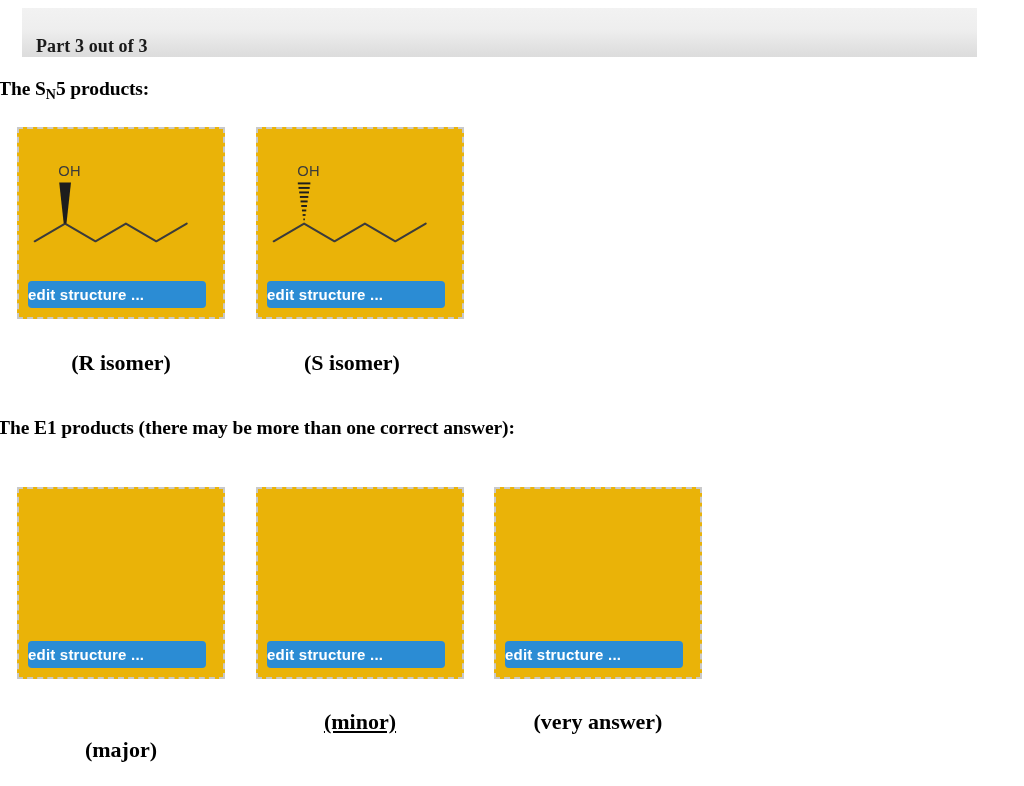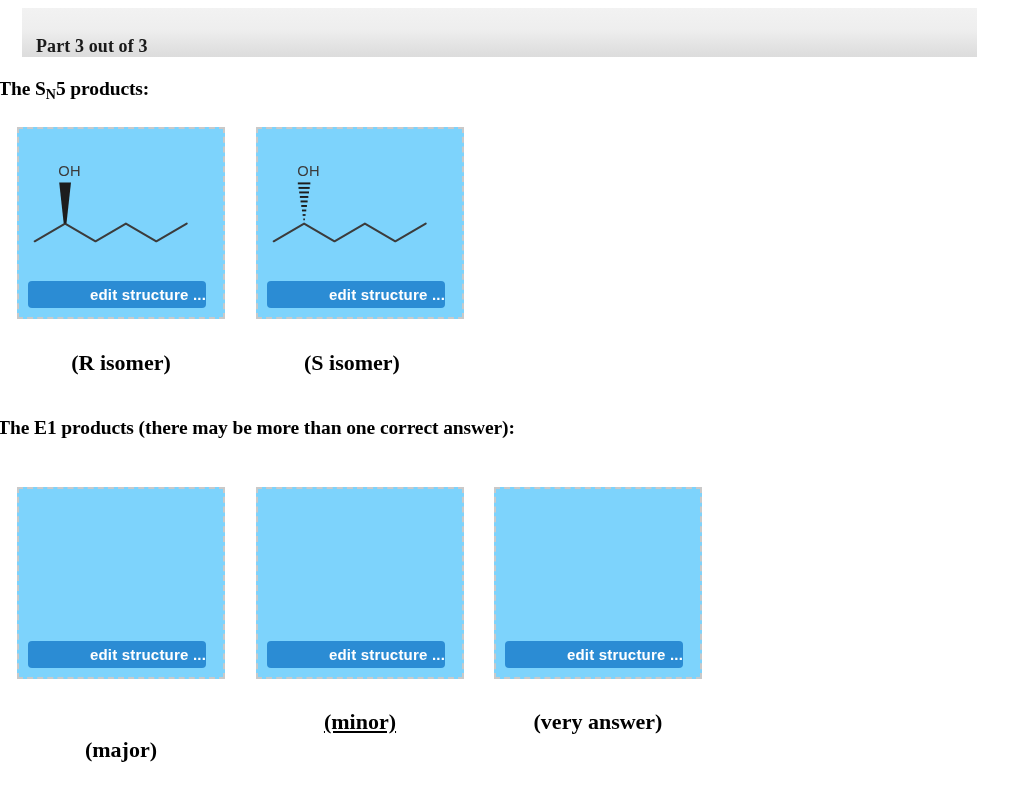--- a/index.html
+++ b/index.html
@@ -52,21 +52,21 @@
   .section-heading sub {
     font-size: 0.72em;
     vertical-align: -0.26em;
     letter-spacing: 0;
   }
 
   
   .answer-box {
     position: absolute;
     border: 2px dashed #c9c9c9;
-    background: #7dd3fc;
+    background: #eab308;
     box-sizing: border-box;
   }
   .sn1-box { top: 127px; width: 208px; height: 192px; }
   #sn1-box-r { left: 17px; }
   #sn1-box-s { left: 256px; }
 
   .e1-box { top: 487px; width: 208px; height: 192px; }
   #e1-box-major      { left: 17px; }
   #e1-box-minor      { left: 256px; }
   #e1-box-very-minor { left: 494px; width: 208px; }
@@ -82,21 +82,21 @@
     border: none;
     border-radius: 4px;
     color: #ffffff;
     font-family: "Liberation Sans", sans-serif;
     font-weight: bold;
     font-size: 15px;
     letter-spacing: 0.2px;
     cursor: pointer;
     padding: 0;
     line-height: 27px;
-    text-align: right;
+    text-align: left;
   }
   #e1-box-very-minor .edit-structure-btn { width: 178px; }
 
   
   .box-caption {
     position: absolute;
     font-family: "Liberation Serif", serif;
     font-weight: bold;
     font-size: 22px;
     color: #000000;

